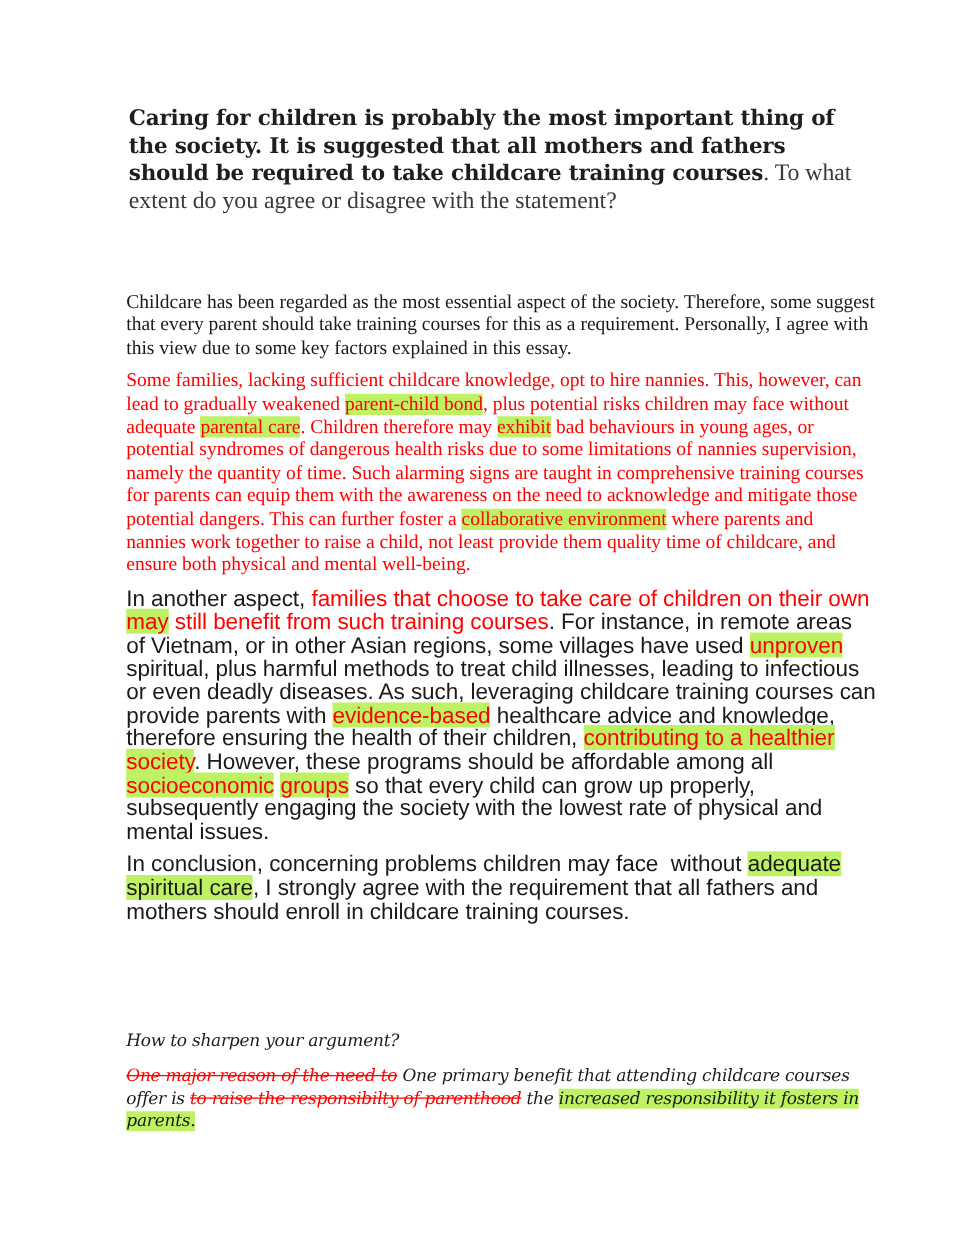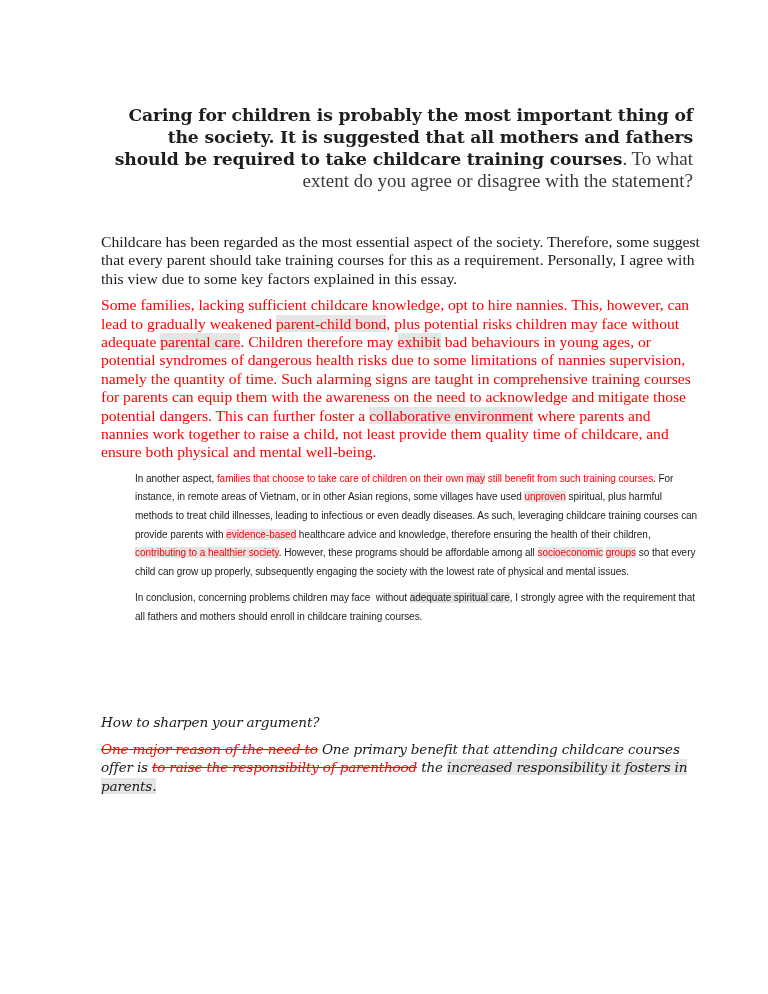--- a/index.html
+++ b/index.html
@@ -11,27 +11,26 @@
       width: 768px;
       height: 994px;
       position: relative;
       overflow: hidden;
       font-family: "Liberation Serif", "DejaVu Serif", serif;
       color: #1a1a1a;
     }
     .prompt {
       position: absolute;
       left: 103px;
-      top: 104px;
+      top: 84px;
       width: 590px;
       font-family: "DejaVu Serif", serif;
       font-size: 17.2px;
       line-height: 22px;
       color: #2a2a2a;
-      text-align: right;
     }
     .prompt .bold {
       font-weight: bold;
       color: #1e1e1e;
       letter-spacing: -0.15px;
     }
     .prompt .normal {
       font-family: "Liberation Serif", serif;
       font-size: 19px;
       color: #3a3a3a;
@@ -47,27 +46,26 @@
       font-size: 15.3px;
       line-height: 18.4px;
       color: #1a1a1a;
     }
     .para.georgia {
       font-family: "Liberation Serif", serif;
       font-size: 15.6px;
     }
     .para.calibri {
       font-family: "Liberation Sans", sans-serif;
-      font-size: 10px;
+      font-size: 18px;
       line-height: 18.6px;
       letter-spacing: -0.05px;
-      margin-left: 34px;
     }
     .red { color: #ff0000; }
-    .hl { background: #e5e5e5; }
+    .hl { background: #bef264; }
     .spacer { height: 50px; }
     .italic-para {
       font-family: "DejaVu Serif", serif;
       font-style: italic;
       font-size: 13.6px;
       line-height: 18.4px;
       color: #1a1a1a;
       margin: 0 0 9px 0;
       letter-spacing: -0.2px;
     }

